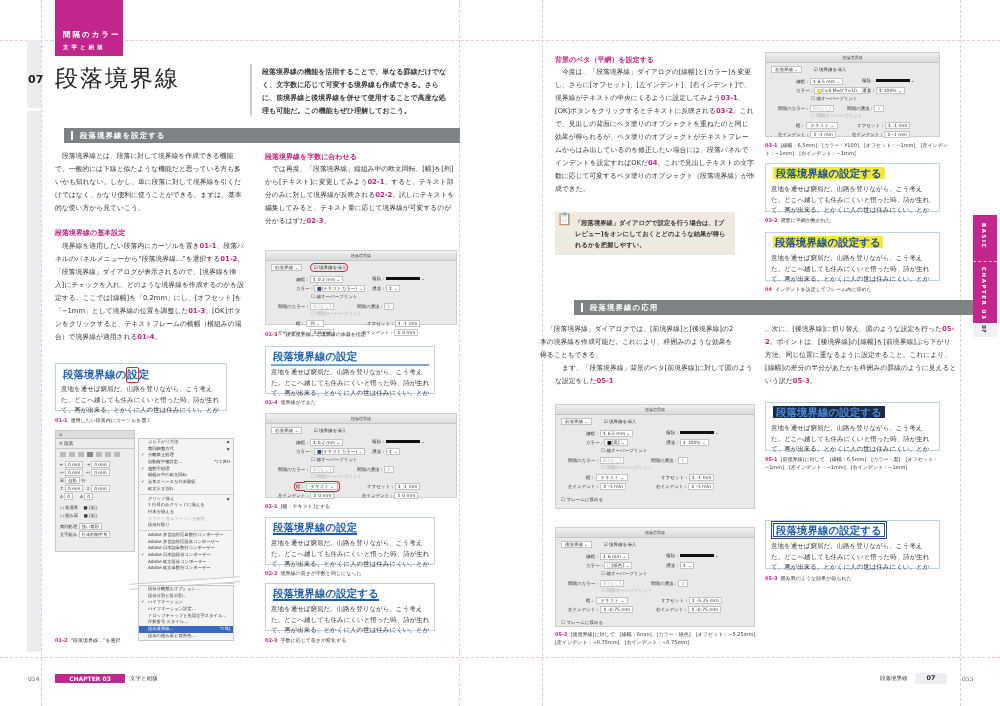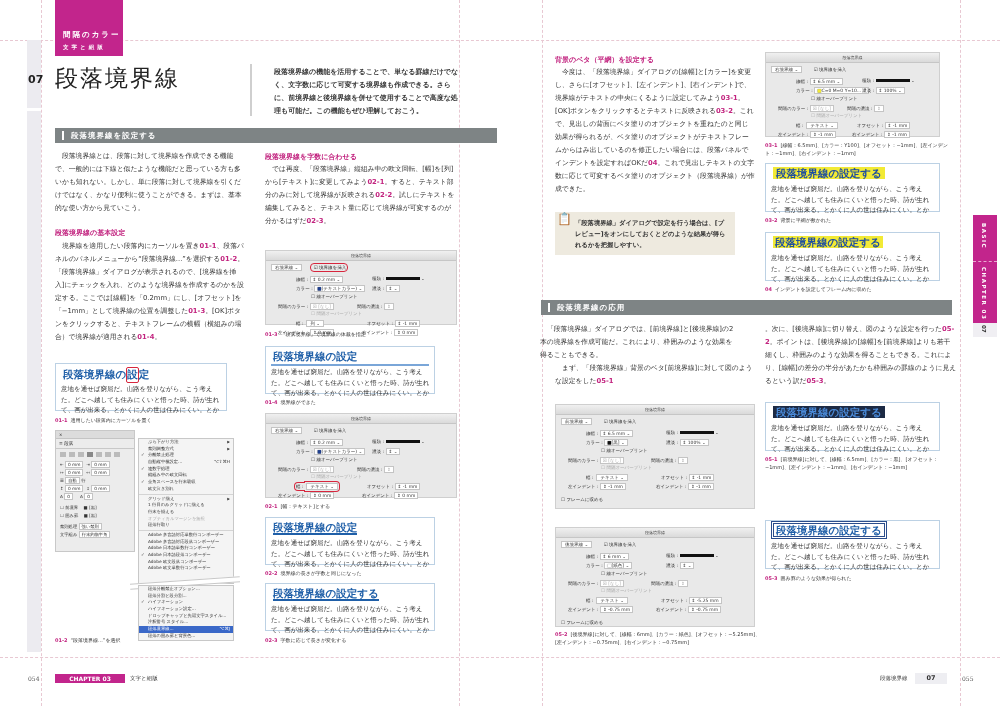--- a/index.html
+++ b/index.html
@@ -7,21 +7,21 @@
   .guide-h { position: absolute; left: 0; width: 1000px; border-top: 1px dashed #e8c8d2; }
   .guide-v { position: absolute; top: 0; height: 706px; border-left: 1px dashed #e8c8d2; }
   .left-strip { position: absolute; left: 27px; top: 40px; width: 14px; height: 612px; background: #ecebf0; }
   .left-strip-white { position: absolute; left: 27px; top: 108px; width: 14px; height: 3px; background: #fff; }
   .tag-block { position: absolute; left: 55px; top: 0; width: 68px; height: 56px; background: #c2258c; }
   .tag-block .t1 { position: absolute; left: 8px; top: 30px; font-size: 7.5px; font-weight: bold; color: #fff; letter-spacing: 2px; }
   .tag-block .t2 { position: absolute; left: 8px; top: 44px; font-size: 5.5px; font-weight: bold; color: #fff; letter-spacing: 3px; }
   .sec-num { position: absolute; left: 28px; top: 73px; font-size: 11px; font-weight: bold; color: #222; }
   .title { position: absolute; left: 55px; top: 63px; font-family: "DejaVu Serif", serif; font-size: 23px; letter-spacing: 2px; color: #222; }
   .lead-bar { position: absolute; left: 250px; top: 64px; width: 2px; height: 52px; background: #cfcfcf; }
-  .lead { position: absolute; left: 262px; top: 66px; width: 190px; font-size: 7px; line-height: 13px; font-weight: bold; color: #3a3a3a; margin-left: 12px; }
+  .lead { position: absolute; left: 262px; top: 66px; width: 190px; font-size: 7px; line-height: 13px; font-weight: bold; color: #3a3a3a; }
   .heading-bar { position: absolute; height: 15px; background: #7e8485; color: #fff; font-size: 7.5px; font-weight: bold; line-height: 15px; padding-left: 16px; letter-spacing: 1px; }
   .heading-bar::before { content: ""; position: absolute; left: 7px; top: 3px; width: 2px; height: 9px; background: #fff; }
   .body-text { position: absolute; font-size: 6.8px; line-height: 13px; color: #333; text-indent: 7px; }
   .subhead { position: absolute; font-size: 7px; font-weight: bold; color: #c2237f; }
   .ref { color: #c2237f; font-weight: bold; }
   .caption { position: absolute; font-size: 5px; color: #333; line-height: 8px; }
   .caption .num { color: #c2237f; font-weight: bold; margin-right: 3px; }
   .dialog { position: absolute; background: #e9e9e9; border: 1px solid #cfcfcf; }
   .dialog .dtitle { height: 10px; background: linear-gradient(#f0f0f0,#dadada); border-bottom: 1px solid #c6c6c6; font-size: 4px; text-align: center; line-height: 10px; color: #444; }
   .dialog .row { position: absolute; font-size: 4.5px; color: #333; white-space: nowrap; }
@@ -68,21 +68,21 @@
 
 <div class="tag-block">
   <div class="t1">間隔のカラー</div>
   <div class="t2">文字と組版</div>
 </div>
 <div class="sec-num">07</div>
 <div class="title">段落境界線</div>
 <div class="lead-bar"></div>
 <div class="lead">段落境界線の機能を活用することで、単なる罫線だけでなく、文字数に応じて可変する境界線も作成できる。さらに、前境界線と後境界線を併せて使用することで高度な処理も可能だ。この機能もぜひ理解しておこう。</div>
 
-<div class="heading-bar" style="left:55px;top:128px;width:442px">段落境界線を設定する</div>
+<div class="heading-bar" style="left:64px;top:128px;width:396px">段落境界線を設定する</div>
 
 <div class="body-text" style="left:55px;top:150px;width:190px">段落境界線とは、段落に対して境界線を作成できる機能で、一般的には下線と似たような機能だと思っている方も多いかも知れない。しかし、単に段落に対して境界線を引くだけではなく、かなり便利に使うことができる。まずは、基本的な使い方から見ていこう。</div>
 
 <div class="subhead" style="left:55px;top:228px">段落境界線の基本設定</div>
 <div class="body-text" style="left:55px;top:240px;width:190px"><span>境界線を適用したい段落内にカーソルを置き</span><span class="ref">01-1</span><span>、段落パネルのパネルメニューから“段落境界線...”を選択する</span><span class="ref">01-2</span><span>。「段落境界線」ダイアログが表示されるので、[境界線を挿入]にチェックを入れ、どのような境界線を作成するのかを設定する。ここでは[線幅]を「0.2mm」にし、[オフセット]を「−1mm」として境界線の位置を調整した</span><span class="ref">01-3</span><span>。[OK]ボタンをクリックすると、テキストフレームの横幅（横組みの場合）で境界線が適用される</span><span class="ref">01-4</span><span>。</span></div>
 
 <div class="subhead" style="left:265px;top:152px">段落境界線を字数に合わせる</div>
 <div class="body-text" style="left:265px;top:163px;width:192px"><span>では再度、「段落境界線」縦組み中の欧文回転、[幅]を[列]から[テキスト]に変更してみよう</span><span class="ref">02-1</span><span>。すると、テキスト部分のみに対して境界線が反映される</span><span class="ref">02-2</span><span>。試しにテキストを編集してみると、テキスト量に応じて境界線が可変するのが分かるはずだ</span><span class="ref">02-3</span><span>。</span></div>
 
 <div class="sample" style="left:55px;top:363px;width:172px;height:48px">
@@ -207,25 +207,25 @@
 <div class="caption" style="left:265px;top:636px"><span class="num">02-3</span><span>字数に応じて長さが変化する</span></div>
 
 <div class="subhead" style="left:555px;top:55px">背景のベタ（平網）を設定する</div>
 <div class="body-text" style="left:555px;top:66px;width:200px"><span>今度は、「段落境界線」ダイアログの[線幅]と[カラー]を変更し、さらに[オフセット]、[左インデント]、[右インデント]で、境界線がテキストの中央にくるように設定してみよう</span><span class="ref">03-1</span><span>。[OK]ボタンをクリックするとテキストに反映される</span><span class="ref">03-2</span><span>。これで、見出しの背面にベタ塗りのオブジェクトを重ねたのと同じ効果が得られるが、ベタ塗りのオブジェクトがテキストフレームからはみ出しているのを修正したい場合には、段落パネルでインデントを設定すればOKだ</span><span class="ref">04</span><span>。これで見出しテキストの文字数に応じて可変するベタ塗りのオブジェクト（段落境界線）が作成できた。</span></div>
 
 <div class="note" style="left:555px;top:212px;width:180px">
   <span style="position:absolute;left:2px;top:2px;font-size:12px;color:#777">📋</span>
   <span>「段落境界線」ダイアログで設定を行う場合は、[プレビュー]をオンにしておくとどのような結果が得られるかを把握しやすい。</span>
 </div>
 
-<div class="heading-bar" style="left:541px;top:300px;width:411px">段落境界線の応用</div>
+<div class="heading-bar" style="left:574px;top:300px;width:411px">段落境界線の応用</div>
 
 <div class="body-text" style="left:540px;top:323px;width:198px">「段落境界線」ダイアログでは、[前境界線]と[後境界線]の2本の境界線を作成可能だ。これにより、枠囲みのような効果を得ることもできる。</div>
 <div class="body-text" style="left:555px;top:362px;width:198px"><span>まず、「段落境界線」背景のベタ[前境界線]に対して図のような設定をした</span><span class="ref">05-1</span></div>
-<div class="body-text" style="left:765px;top:323px;width:192px;text-indent:0"><span>。次に、[後境界線]に切り替え、図のような設定を行った</span><span class="ref">05-2</span><span>。ポイントは、[後境界線]の[線幅]を[前境界線]よりも若干細くし、枠囲みのような効果を得ることもできる。これにより、[線幅]の差分の半分があたかも枠囲みの罫線のように見えるという訳だ</span><span class="ref">05-3</span><span>。</span></div>
+<div class="body-text" style="left:765px;top:323px;width:192px;text-indent:0"><span>。次に、[後境界線]に切り替え、図のような設定を行った</span><span class="ref">05-2</span><span>。ポイントは、[後境界線]の[線幅]を[前境界線]ぶら下がり方法、同じ位置に重なるように設定すること。これにより、[線幅]の差分の半分があたかも枠囲みの罫線のように見えるという訳だ</span><span class="ref">05-3</span><span>。</span></div>
 
 <div class="dialog" style="left:765px;top:52px;width:175px;height:85px">
     <div class="dtitle">段落境界線</div>
     <div class="row" style="top:13px;left:5px"><span class="sel">右境界線 ⌄</span><span style="margin-left:10px"> ☑ 境界線を挿入</span></div>
     <div class="row" style="top:25px;left:30px"><span>線幅：</span><span class="field">⇕ 6.5 mm ⌄</span></div>
     <div class="row" style="top:25px;left:96px"><span>種類：</span><span class="stroke"></span><span> ⌄</span></div>
     <div class="row" style="top:34px;left:30px"><span>カラー：</span><span class="field"><span style="color:#f2ea35;text-shadow:0 0 1px #555">■</span>C=0 M=0 Y=10... ⌄</span></div>
     <div class="row" style="top:34px;left:96px"><span>濃淡：</span><span class="field">⇕ 100% ⌄</span></div>
     <div class="row" style="top:43px;left:45px"><span>☐ 線オーバープリント</span></div>
     <div class="row" style="top:52px;left:12px"><span>間隔のカラー：</span><span class="field muted">☒ [なし]</span></div>

